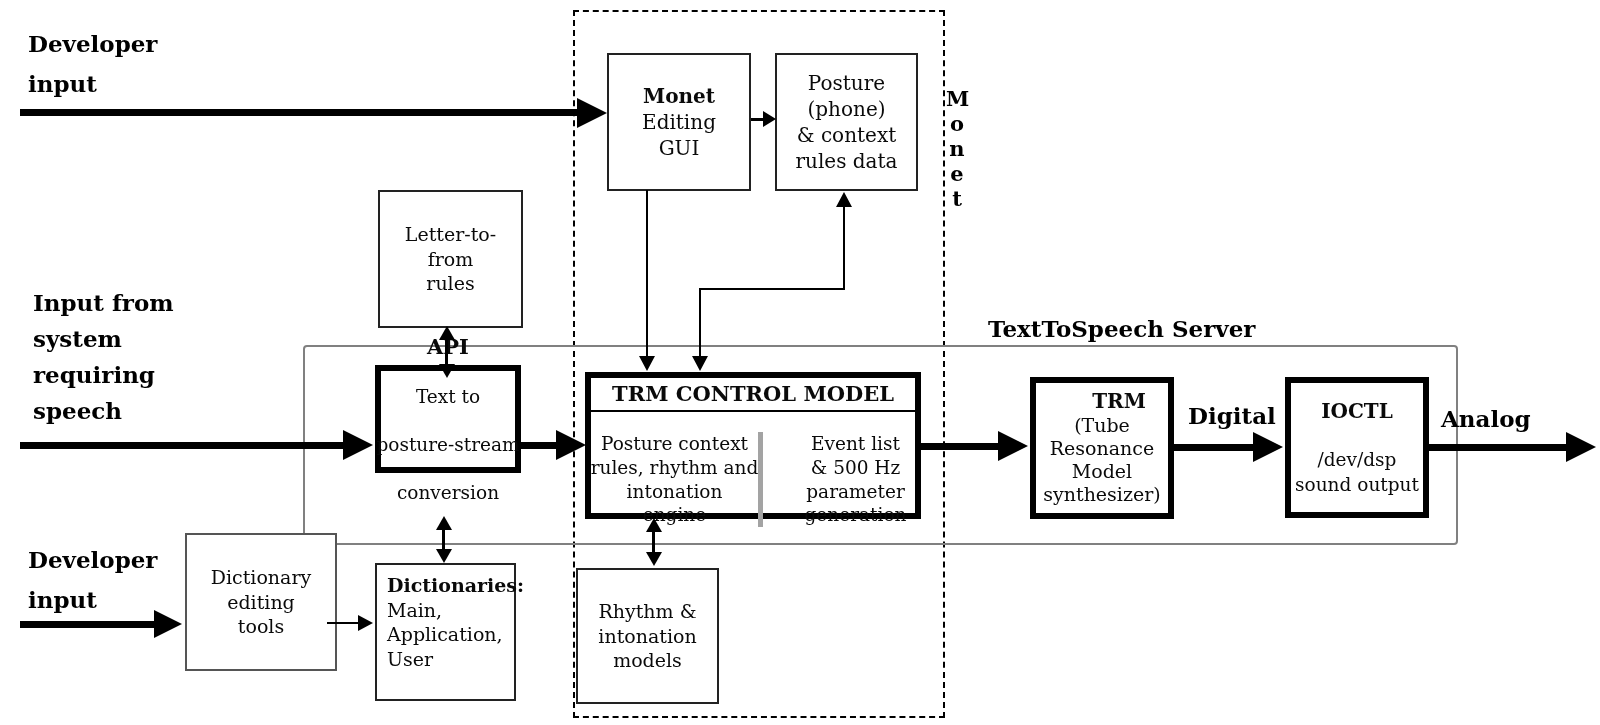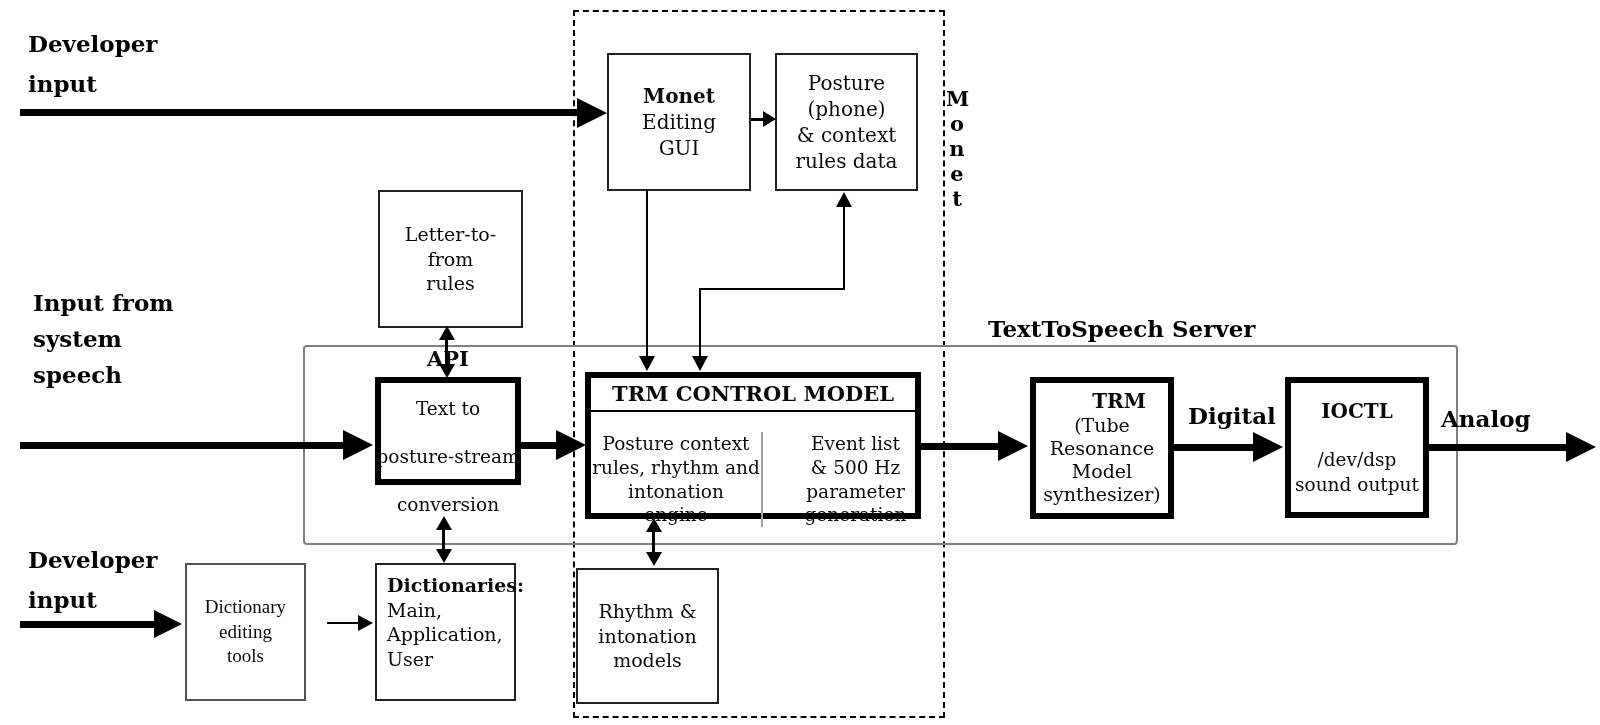--- a/index.html
+++ b/index.html
@@ -24,21 +24,21 @@
   .tri{position:absolute;width:0;height:0;}
   
   #monet-region{position:absolute;left:573px;top:10px;width:372px;height:708px;border:2px dashed #000;box-sizing:border-box;}
   
   #server-box{position:absolute;left:303px;top:345px;width:1155px;height:200px;border:2px solid #808080;border-radius:4px;box-sizing:border-box;}
   
   #trmcm{padding:0;justify-content:flex-start;gap:20px;}
   #trmcm .hdr{width:100%;box-sizing:border-box;border-bottom:2px solid #000;font-weight:bold;font-size:21px;padding:2px 0 3px 0;}
   #trmcm .cells{display:flex;flex:1;width:100%;}
   #trmcm .cell{display:flex;flex-direction:column;align-items:center;justify-content:center;font-size:18.5px;line-height:1.28;}
-  #trmcm .cell.left{width:172px;border-right:2px solid #a3a3a3;box-sizing:border-box;justify-content:center;}
+  #trmcm .cell.left{width:172px;border-right:5px solid #a3a3a3;box-sizing:border-box;justify-content:center;}
   #trmcm .cell.right{flex:1;margin-left:33px;}
   .nowrap{white-space:nowrap;}
 </style>
 </head>
 <body>
 
 <div id="stage">
 
   <div id="monet-region"></div>
 
@@ -46,20 +46,21 @@
   <div class="ext" style="left:988px;top:315px;">TextToSpeech Server</div>
 
   <div class="ext" style="left:28px;top:24px;line-height:40px;">
     <div>Developer</div>
     <div>input</div>
   </div>
 
   <div class="ext" style="left:20px;top:285px;line-height:36px;margin-left:13px;">
     <div>Input from</div>
     <div>system</div>
+    <div>requiring</div>
     <div>speech</div>
   </div>
 
   <div class="ext" style="left:28px;top:540px;line-height:40px;">
     <div>Developer</div>
     <div>input</div>
   </div>
 
   <div class="ext" style="left:946px;top:86px;line-height:25px;font-size:21px;text-align:center;width:22px;">
     <div>M</div>
@@ -84,21 +85,21 @@
     <div>&amp; context</div>
     <div>rules data</div>
   </div>
 
   <div class="box thin" style="left:378px;top:190px;width:145px;height:138px;">
     <div>Letter-to-</div>
     <div>from</div>
     <div>rules</div>
   </div>
 
-  <div class="box thick" style="left:375px;top:377px;width:146px;height:108px;font-size:18.5px;gap:24px;">
+  <div class="box thick" style="left:375px;top:365px;width:146px;height:108px;font-size:18.5px;gap:24px;">
     <div class="btitle" style="font-size:21px;">API</div>
     <div>Text to</div>
     <div class="nowrap">posture-stream</div>
     <div>conversion</div>
   </div>
 
   <div class="box thick" id="trmcm" style="left:585px;top:372px;width:336px;height:147px;">
     <div class="hdr">TRM CONTROL MODEL</div>
     <div class="cells">
       <div class="cell left">
@@ -130,21 +131,21 @@
     <div>/dev/dsp</div>
     <div class="nowrap">sound output</div>
   </div>
 
   <div class="box thin" style="left:576px;top:568px;width:143px;height:136px;">
     <div>Rhythm &amp;</div>
     <div>intonation</div>
     <div>models</div>
   </div>
 
-  <div class="box thin" style="left:185px;top:563px;width:121px;height:138px;border-color:#555;font-family:Liberation Serif, serif;">
+  <div class="box thin" style="left:185px;top:533px;width:152px;height:138px;border-color:#555;">
     <div>Dictionary</div>
     <div>editing</div>
     <div>tools</div>
   </div>
 
   <div class="box thin" style="left:375px;top:563px;width:141px;height:138px;align-items:flex-start;justify-content:flex-start;text-align:left;padding:8px 0 0 10px;">
     <div class="btitle">Dictionaries:</div>
     <div>Main,</div>
     <div>Application,</div>
     <div>User</div>

